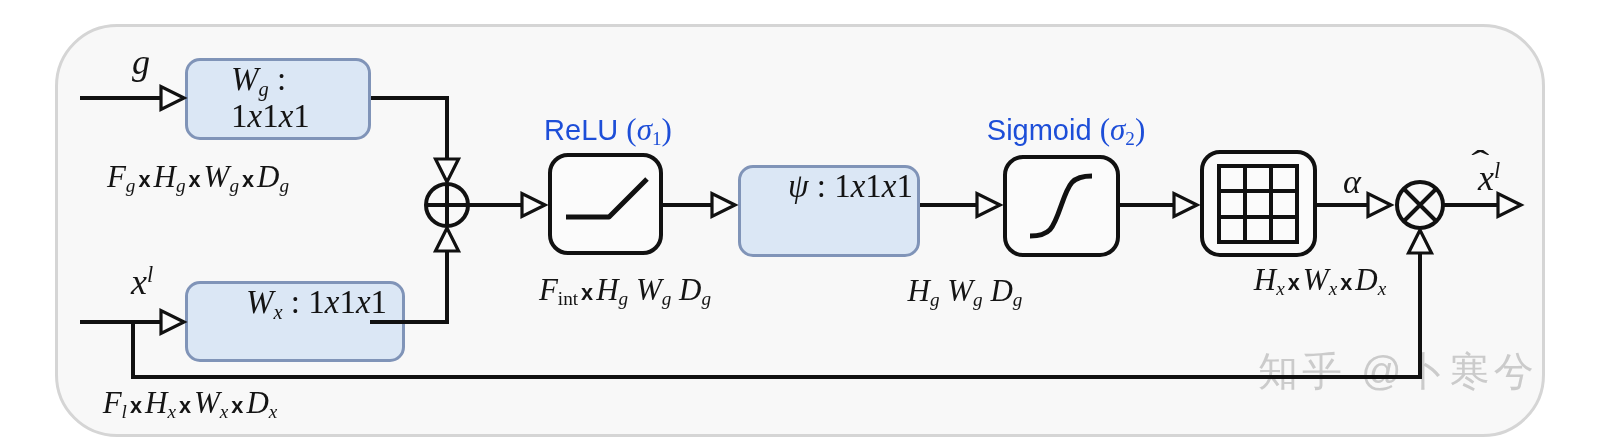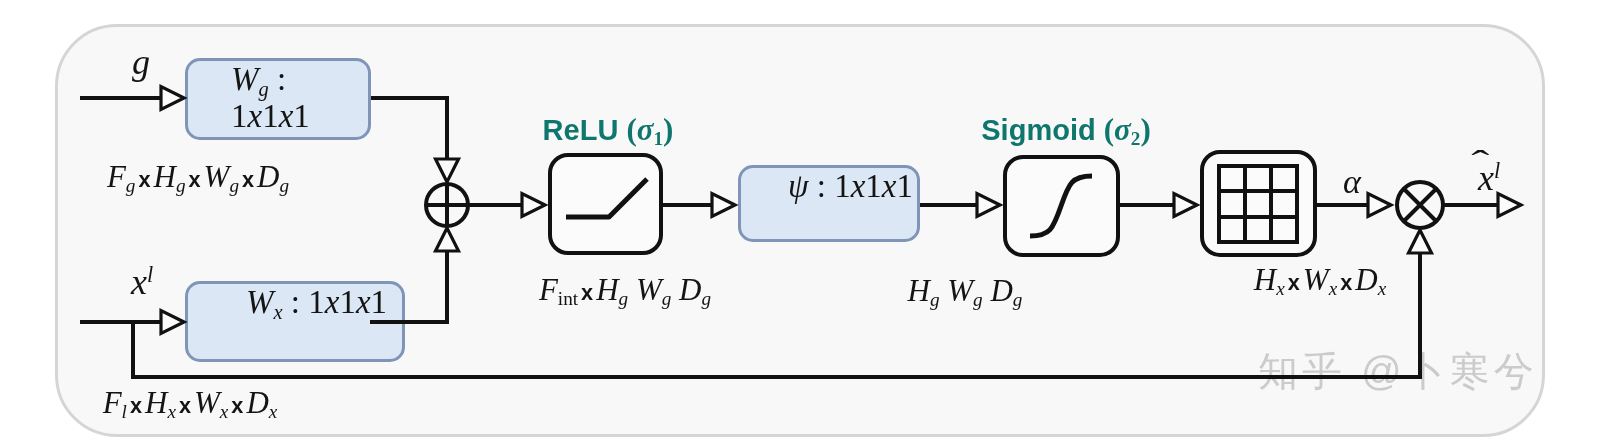--- a/index.html
+++ b/index.html
@@ -17,21 +17,21 @@
   sub{font-size:.62em;line-height:0;vertical-align:-.28em;}
   sup{font-size:.62em;line-height:0;vertical-align:.55em;}
   .tms{font-family:"Liberation Sans","DejaVu Sans",sans-serif;font-weight:700;font-style:normal;
        font-size:.70em;margin:0 3px;}
   .lbl{position:absolute;white-space:nowrap;line-height:1.15;}
   .ctr{transform:translateX(-50%);}
   .boxlbl{font-size:33px;}
   .dims{font-size:31px;}
   .biglbl{font-size:36px;}
   .title{position:absolute;white-space:nowrap;transform:translateX(-50%);
-         font-family:"Liberation Sans","DejaVu Sans",sans-serif;font-size:29px;color:#0f766e;font-weight:bold;}
+         font-family:"Liberation Sans","DejaVu Sans",sans-serif;font-size:29px;color:#1d4ed8;}
   .title .tmath{font-family:"Liberation Serif","DejaVu Serif",serif;font-size:31px;}
   .hat-wrap{position:relative;display:inline-block;}
   .hat-mark{position:absolute;left:-1px;top:-15px;font-size:32px;font-style:normal;
             transform:scaleX(1.7);transform-origin:8px 50%;}
   .watermark{position:absolute;left:1258px;top:344px;white-space:nowrap;
              font-family:Liberation Sans, sans-serif;font-size:40px;
              color:var(--watermark,#c7c7c7);letter-spacing:4px;opacity:.9;}
   svg.wires{position:absolute;left:0;top:0;pointer-events:none;}
   .wire{stroke:var(--line,#111);stroke-width:4;fill:none;}
   .arrowhead{fill:#fbfbfb;stroke:var(--line,#111);stroke-width:3.2;stroke-linejoin:miter;}
@@ -45,21 +45,21 @@
 <div id="stage">
 
   <div class="panel"></div>
 
   <div class="conv-box" style="left:185px;top:58px;width:186px;height:82px;">
     <span class="math boxlbl"><i>W</i><sub><i>g</i></sub> : 1<i>x</i>1<i>x</i>1</span>
   </div>
   <div class="conv-box" style="left:185px;top:281px;width:220px;height:81px;">
     <span class="math boxlbl"><i>W</i><sub><i>x</i></sub> : 1<i>x</i>1<i>x</i>1</span>
   </div>
-  <div class="conv-box" style="left:738px;top:165px;width:182px;height:77px;">
+  <div class="conv-box" style="left:738px;top:165px;width:182px;height:92px;">
     <span class="math boxlbl"><i>ψ</i> : 1<i>x</i>1<i>x</i>1</span>
   </div>
 
   <div class="op-box" style="left:548px;top:153px;width:115px;height:102px;"></div>
   <div class="op-box" style="left:1003px;top:155px;width:117px;height:102px;"></div>
   <div class="op-box" style="left:1200px;top:150px;width:117px;height:107px;"></div>
 
   <div class="title" style="left:608px;top:112px;">
     <span>ReLU</span>&nbsp;<span class="tmath">(<i>σ</i><sub>1</sub>)</span>
   </div>

